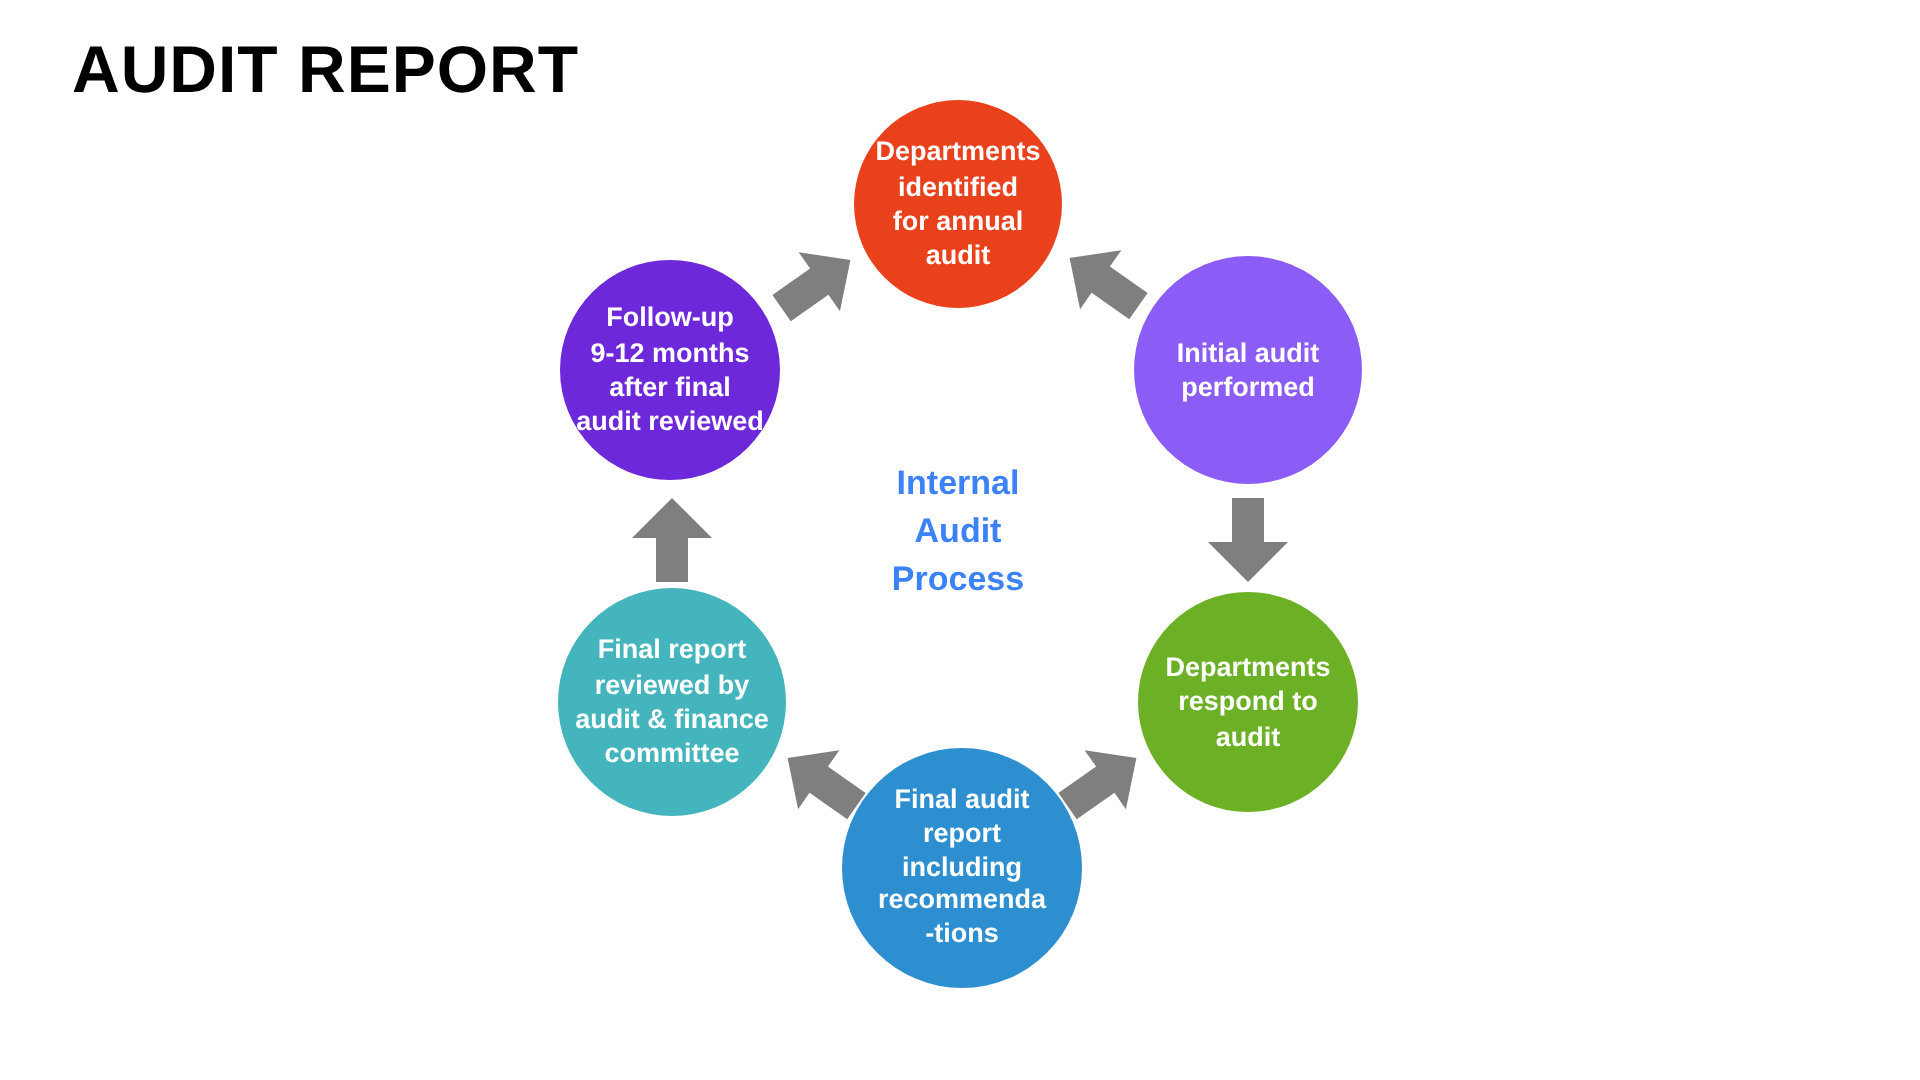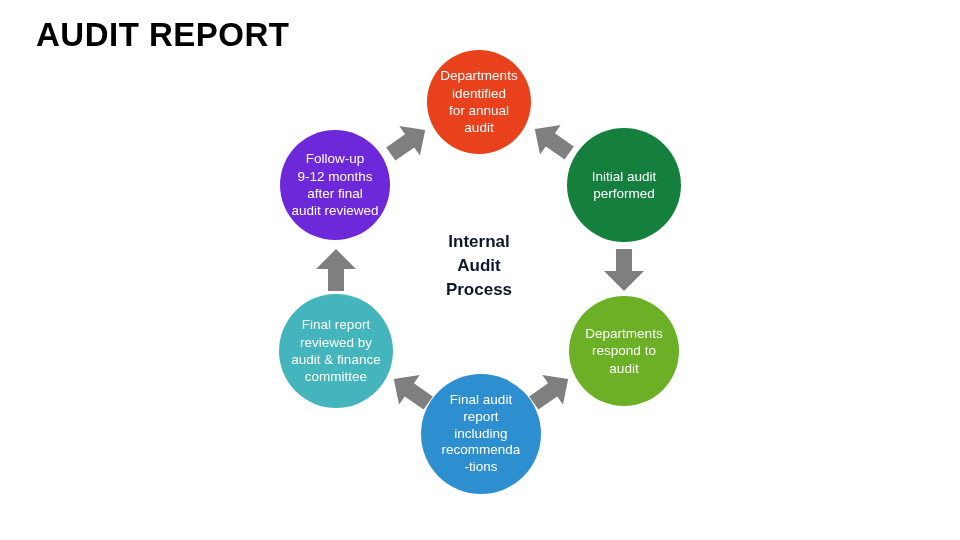--- a/index.html
+++ b/index.html
@@ -40,21 +40,21 @@
   }
 
   
   .node {
     position: absolute;
     border-radius: 50%;
     display: flex;
     align-items: center;
     text-align: center;
     color: #ffffff;
-    font-weight: normal;
+    font-weight: bold;
     box-sizing: border-box;
     z-index: 3;
   }
   .node .node-label {
     display: block;
     width: 100%;
     padding: 0 4px;
     box-sizing: border-box;
     white-space: pre-line;
   }
@@ -69,21 +69,21 @@
 
   
   .center-caption {
     position: absolute;
     left: 409px;
     top: 230px;
     width: 140px;
     text-align: center;
     font-size: 17px;
     font-weight: bold;
-    color: #0f172a;
+    color: #3b82f6;
     line-height: 1.42;
     white-space: pre-line;
     z-index: 2;
   }
 
   
   .arrow {
     position: absolute;
     z-index: 4;
   }
@@ -96,21 +96,21 @@
 
 <div class="diagram">
 
   <div class="node node-1" style="background:#E8411C">
     <span class="node-label">Departments
 identified
 for annual
 audit</span>
   </div>
 
-  <div class="node node-2" style="background:#15803d">
+  <div class="node node-2" style="background:#8b5cf6">
     <span class="node-label">Initial audit
 performed</span>
   </div>
 
   <div class="node node-3" style="background:#6CB026">
     <span class="node-label">Departments
 respond to
 audit</span>
   </div>
 

